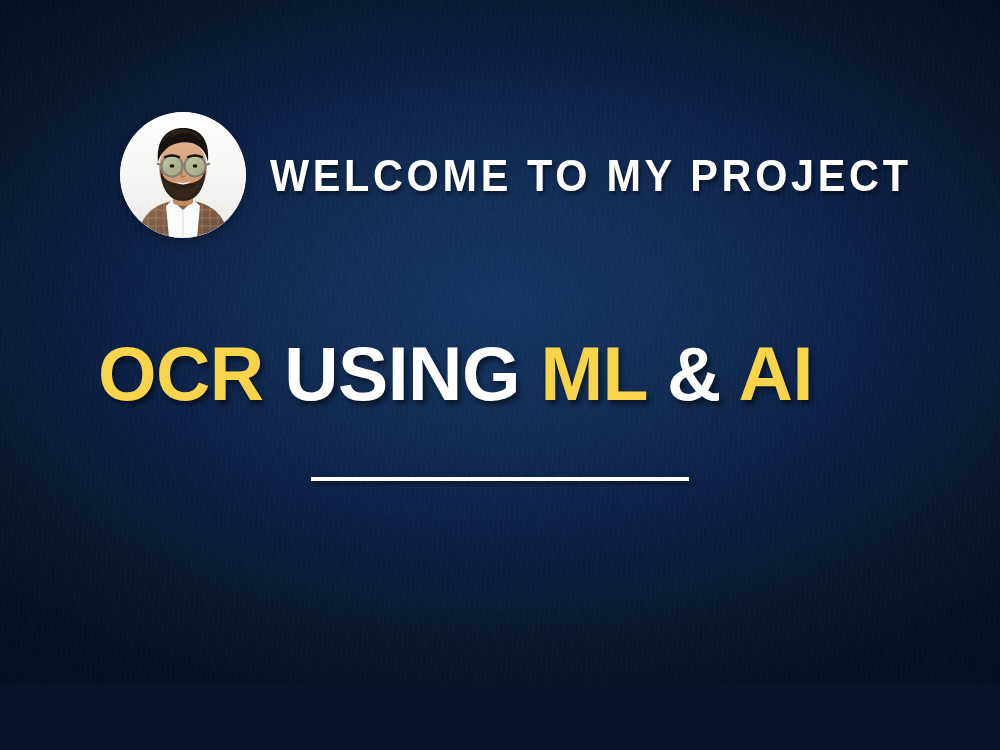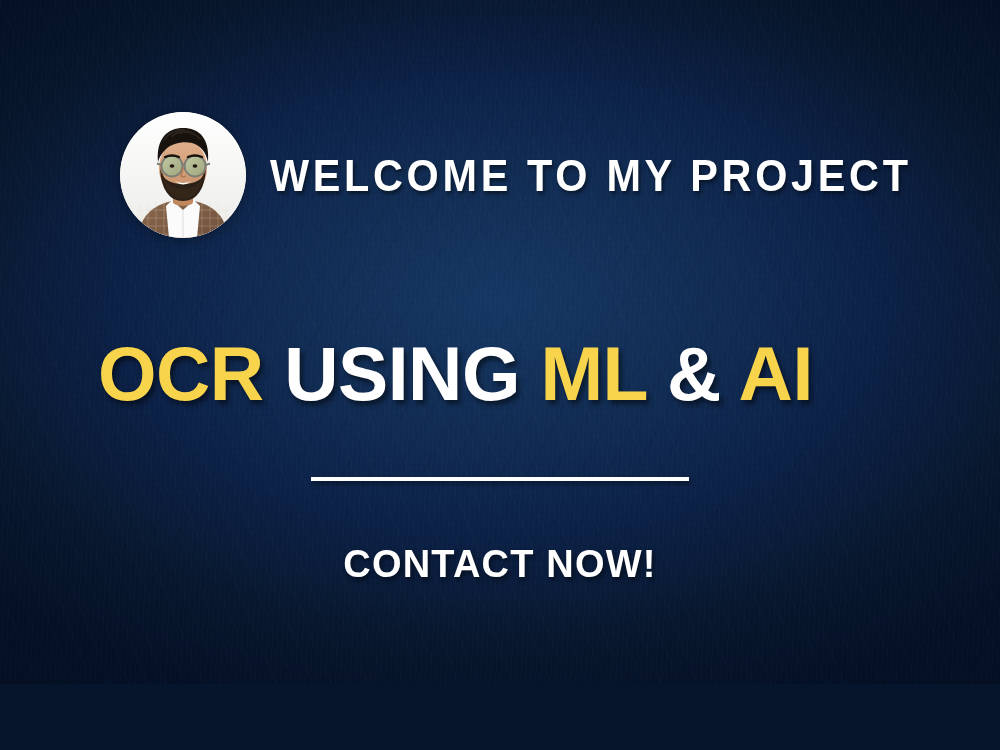--- a/index.html
+++ b/index.html
@@ -215,15 +215,14 @@
   </div>
 
   <div class="welcome">WELCOME TO MY PROJECT</div>
 
   <div class="headline">
     <span class="seg seg-y">OCR</span><span class="seg seg-w"> </span><span class="seg seg-w">USING</span><span class="seg seg-w"> </span><span class="seg seg-y">ML</span><span class="seg seg-w"> </span><span class="seg seg-w">&amp;</span><span class="seg seg-w"> </span><span class="seg seg-y">AI</span>
   </div>
 
   <div class="divider"></div>
 
-  <div class="cta">CONTACT NOW!</div>
 
 </div>
 
 </body></html>

